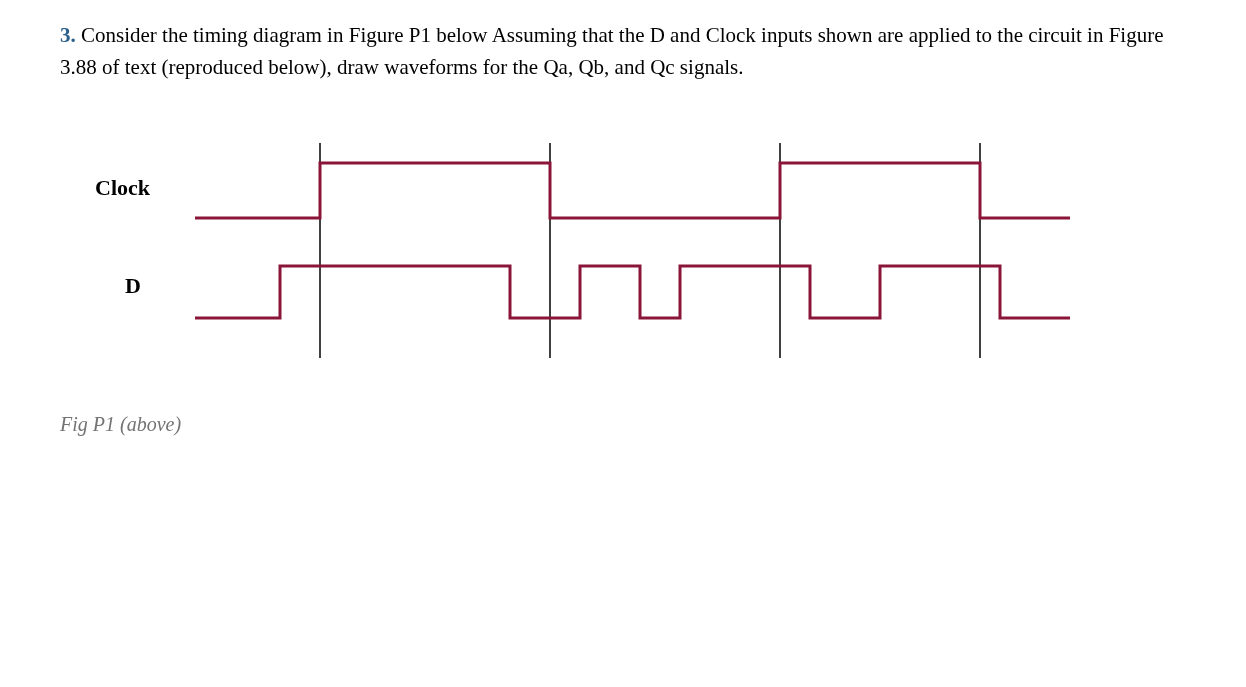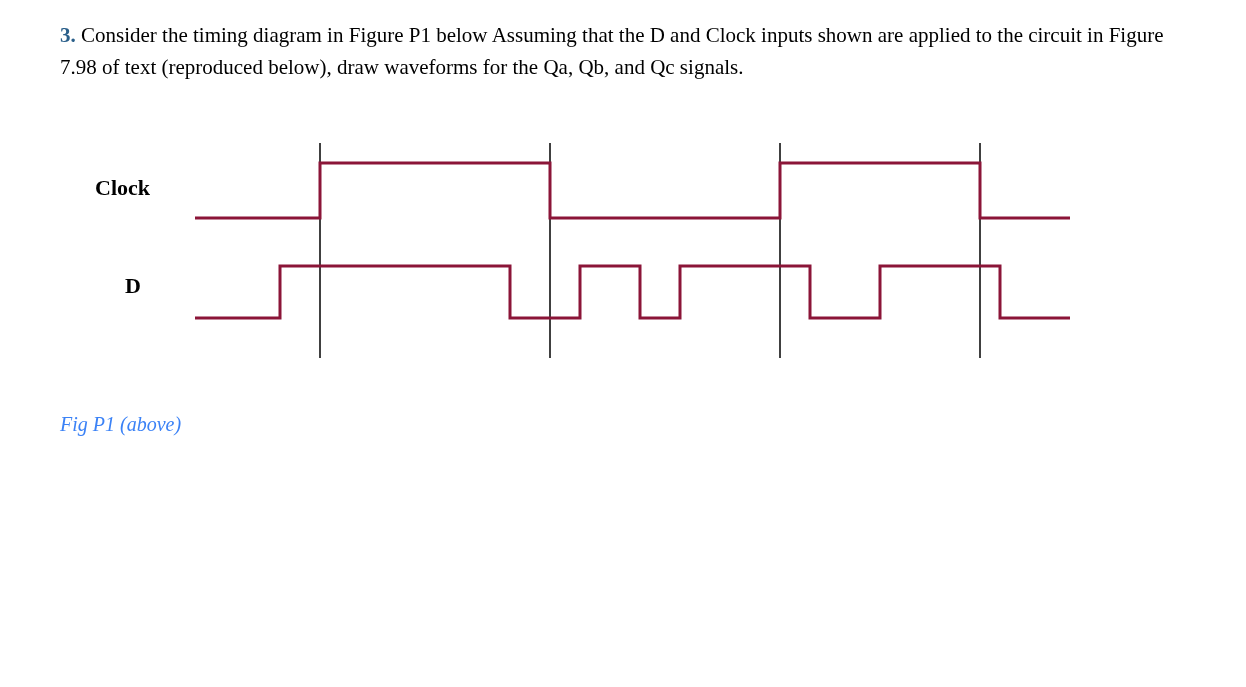--- a/index.html
+++ b/index.html
@@ -25,33 +25,33 @@
       font-weight: bold;
     }
     .timing-diagram {
       position: relative;
       margin-left: 20px;
       margin-bottom: 40px;
       font-weight: bold;
     }
     .caption {
       font-style: italic;
-      color: #3b82f6;
+      color: #737373;
       font-size: 20px;
       margin-top: 30px;
     }
     svg {
       display: block;
     }
   </style>
 </head>
 <body>
 
 <div class="question-text">
-  <span class="question-number">3.</span><span> Consider the timing diagram in Figure P1 below  Assuming that the D and Clock inputs shown are applied to the circuit in Figure 7.98 of text (reproduced below), draw waveforms for the Qa, Qb, and Qc signals.</span>
+  <span class="question-number">3.</span><span> Consider the timing diagram in Figure P1 below  Assuming that the D and Clock inputs shown are applied to the circuit in Figure 3.88 of text (reproduced below), draw waveforms for the Qa, Qb, and Qc signals.</span>
 </div>
 
 <div class="timing-diagram">
   <svg width="1000" height="240">
 
     <line x1="240" y1="10" x2="240" y2="225" stroke="#000" stroke-width="1.5"></line>
     <line x1="470" y1="10" x2="470" y2="225" stroke="#000" stroke-width="1.5"></line>
     <line x1="700" y1="10" x2="700" y2="225" stroke="#000" stroke-width="1.5"></line>
     <line x1="900" y1="10" x2="900" y2="225" stroke="#000" stroke-width="1.5"></line>
 

